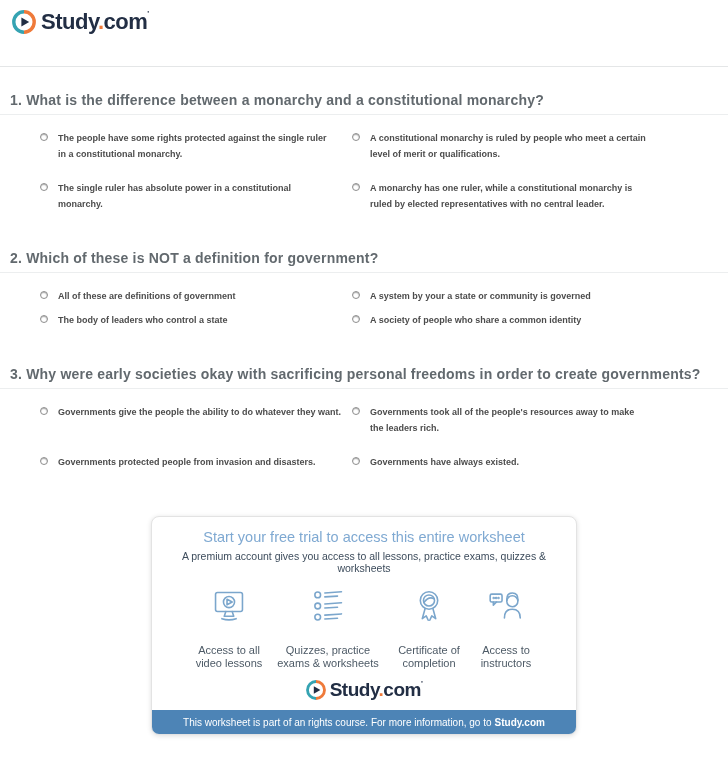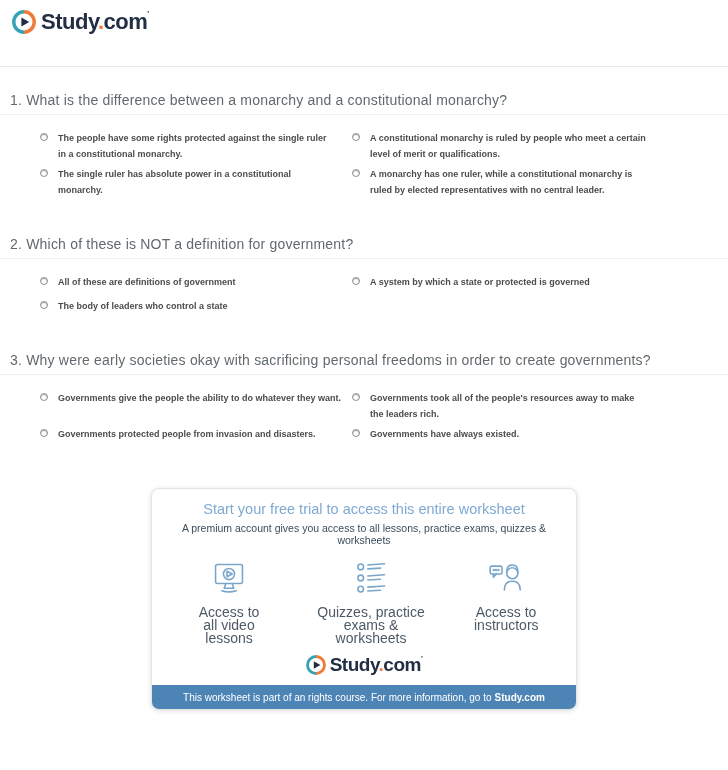--- a/index.html
+++ b/index.html
@@ -19,25 +19,25 @@
 
   .title-block { padding:20px 10px 0 10px; }
   .page-title { font-size:21px; font-weight:bold; color:#2b5f71; letter-spacing:0.2px; }
   .page-url { font-size:9.5px; color:#9b9b9b; margin-top:4px; }
   .header-divider { border:none; border-top:1px solid #e4e6e7; margin-top:11px; }
 
   
   .question { margin-top:38px; }
   .question.first { margin-top:25px; }
   .q-heading {
-    font-size:14px; font-weight:normal; color:#62696e; letter-spacing:0.2px;
+    font-size:14px; font-weight:bold; color:#62696e; letter-spacing:0.2px;
     padding:0 24px 6px 10px; border-bottom:1px solid #eceeef;
   }
   .answers {
-    display:grid; grid-template-columns:312px 1fr; row-gap:4px;
+    display:grid; grid-template-columns:312px 1fr; row-gap:18px;
     padding:15px 0 0 40px;
   }
   .answers.single { row-gap:8px; }
   .answer { display:flex; align-items:flex-start; gap:10px; }
   .radio {
     width:8px; height:8px; border-radius:50%; flex:0 0 8px; margin-top:3px;
     border:1px solid #8f8f8f; background:radial-gradient(circle at 35% 70%, #ffffff 40%, #d8d8d8 100%);
     box-shadow:inset 0 1px 1px rgba(0,0,0,0.25); cursor:pointer;
   }
   .answer-text { font-size:9px; font-weight:bold; color:#4c4c4c; line-height:16px; }
@@ -50,21 +50,21 @@
     border:1px solid #e3e3e3; border-radius:8px; overflow:hidden;
     box-shadow:0 1px 5px rgba(0,0,0,0.13);
     display:flex; flex-direction:column;
   }
   .trial-inner { padding:12px 16px 0 16px; text-align:center; }
   .trial-title { font-size:14.5px; color:#7fa9d2; }
   .trial-subtitle { font-size:10.5px; color:#3d4c5c; margin-top:5px; }
   .features { display:flex; justify-content:space-between; padding:13px 22px 0 22px; }
   .feature { display:flex; flex-direction:column; align-items:center; }
   .feature svg { width:38px; height:38px; }
-  .feature-label { font-size:14px; color:#4d5a66; line-height:13px; margin-top:9px; }
+  .feature-label { font-size:11px; color:#4d5a66; line-height:13px; margin-top:19px; }
   .feature-label.w1 { max-width:78px; }
   .feature-label.w2 { max-width:112px; }
   .feature-label.w3 { max-width:82px; }
   .feature-label.w4 { max-width:64px; }
   .box-logo { display:flex; align-items:center; justify-content:center; gap:4px; margin-top:9px; }
   .box-logo .logo-text { font-size:19px; }
   .trial-banner {
     margin-top:9px; height:24px; background:#4d84b6; color:#fff;
     font-size:10px; display:flex; align-items:center; justify-content:center; gap:3px;
   }
@@ -112,25 +112,29 @@
 
   <section class="question">
     <h2 class="q-heading"><span>2.</span> <span>Which of these is NOT a definition for government?</span></h2>
     <div class="answers single">
       <div class="answer col-left">
         <span class="radio"></span>
         <span class="answer-text">All of these are definitions of government</span>
       </div>
       <div class="answer col-right">
         <span class="radio"></span>
-        <span class="answer-text">A system by which a state or protected is governed</span>
+        <span class="answer-text">A system by your a state or community is governed</span>
       </div>
       <div class="answer col-left">
         <span class="radio"></span>
         <span class="answer-text">The body of leaders who control a state</span>
+      </div>
+      <div class="answer col-right">
+        <span class="radio"></span>
+        <span class="answer-text">A society of people who share a common identity</span>
       </div>
     </div>
   </section>
 
   <section class="question">
     <h2 class="q-heading"><span>3.</span> <span>Why were early societies okay with sacrificing personal freedoms in order to create governments?</span></h2>
     <div class="answers">
       <div class="answer col-right">
         <span class="radio"></span>
         <span class="answer-text">Governments give the people the ability to do whatever they want.</span>
@@ -175,20 +179,30 @@
             <circle cx="11" cy="24" r="3.6"></circle>
               <path d="M20 21.5 L41 20"></path>
               <path d="M20 26.5 L36 25.5"></path>
             <circle cx="11" cy="38" r="3.6"></circle>
               <path d="M20 35.5 L41 34"></path>
               <path d="M20 40.5 L36 39.5"></path>
           </svg>
           <div class="feature-label w2">Quizzes, practice exams &amp; worksheets</div>
         </div>
 
+        <div class="feature">
+          <svg viewBox="0 0 48 48" fill="none" stroke="#7ba6cc" stroke-width="2" stroke-linecap="round" stroke-linejoin="round">
+            <circle cx="24" cy="17" r="11"></circle>
+            <circle cx="24" cy="17" r="7"></circle>
+            <path d="M17.5 19.5 Q24 11 30.5 15"></path>
+            <path d="M19 27.5 L15.5 40 L20.5 36.5 L23 42"></path>
+            <path d="M29 27.5 L32.5 40 L27.5 36.5 L25 42"></path>
+          </svg>
+          <div class="feature-label w3">Certificate of completion</div>
+        </div>
 
         <div class="feature">
           <svg viewBox="0 0 48 48" fill="none" stroke="#7ba6cc" stroke-width="2" stroke-linecap="round" stroke-linejoin="round">
             <rect x="4" y="9" width="15" height="10" rx="2"></rect>
             <path d="M8 19 L8 23 L12 19"></path>
             <circle cx="8.5" cy="14" r="0.6" fill="#7ba6cc"></circle>
               <circle cx="11.5" cy="14" r="0.6" fill="#7ba6cc"></circle>
               <circle cx="14.5" cy="14" r="0.6" fill="#7ba6cc"></circle>
             <circle cx="32" cy="18" r="7"></circle>
             <path d="M25 17 Q24.5 7.5 32 7.5 Q39.5 7.5 39 17"></path>

